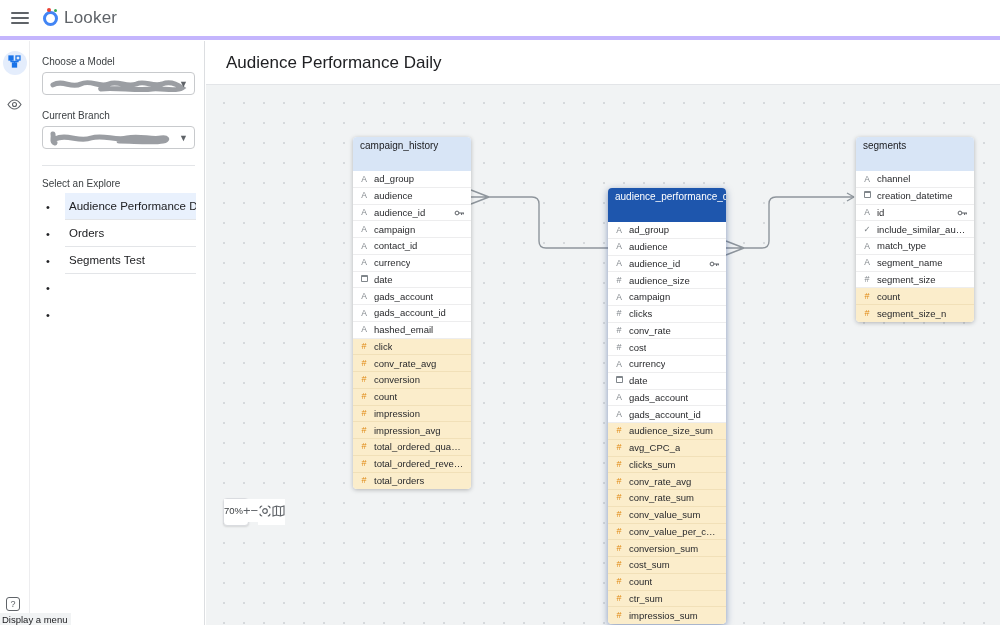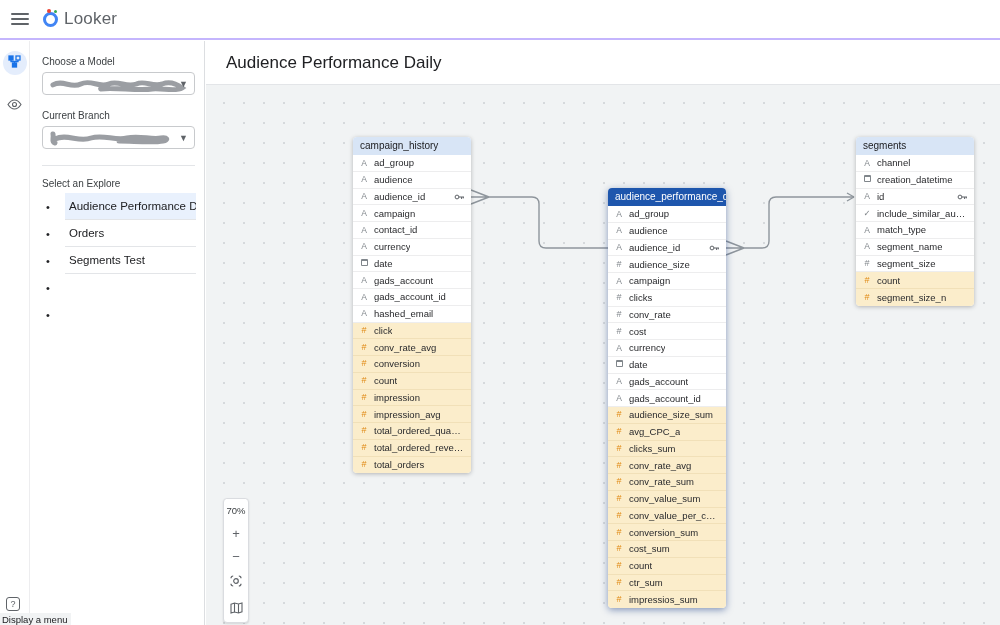--- a/index.html
+++ b/index.html
@@ -1,21 +1,21 @@
 <!DOCTYPE html>
 <html><head>
 <meta charset="utf-8">
 <style>
   * { margin:0; padding:0; box-sizing:border-box; }
   html,body { width:1000px; height:625px; overflow:hidden; background:#fff;
     font-family:"Liberation Sans", sans-serif; color:#202124; }
 
   
   .topbar { position:absolute; left:0; top:0; width:1000px; height:40px;
-    background:#fff; border-bottom:2px solid #c4b5fd; display:flex; align-items:center; z-index:30; }
+    background:#fff; border-bottom:4px solid #c4b5fd; display:flex; align-items:center; z-index:30; }
   .hamburger { width:18px; height:12px; margin-left:11px; display:flex; flex-direction:column;
     justify-content:space-between; cursor:pointer; }
   .hamburger span { display:block; height:2px; background:#5f6368; border-radius:1px; }
   .logo { display:flex; align-items:center; margin-left:14px; }
   .logo-mark { position:relative; width:15px; height:15px; border:3.5px solid #4285f4;
     border-radius:50%; }
   .logo-mark::before { content:""; position:absolute; left:1px; top:-6px; width:4px; height:4px;
     background:#ea4335; border-radius:50%; }
   .logo-mark::after { content:""; position:absolute; right:-2px; top:-5px; width:3px; height:3px;
     background:#34a853; border-radius:50%; }
@@ -56,40 +56,40 @@
   .canvas { position:absolute; left:206px; top:85px; width:794px; height:540px;
     background:#f1f3f4;
     background-image:radial-gradient(#d6d9dc 1.1px, transparent 1.2px);
     background-size:20px 20px; background-position:8px 8px; overflow:hidden; }
   .edges { position:absolute; left:0; top:0; pointer-events:none; }
 
   
   .ertable { position:absolute; width:118px; background:#fff; border-radius:4px;
     box-shadow:0 1px 4px rgba(60,64,67,.35); overflow:hidden; }
   .ertable.selected { box-shadow:0 2px 7px rgba(26,60,130,.5); }
-  .er-header { height:18px; line-height:18px; padding:0 7px; background:#d8e5f6; font-size:10px;
+  .er-header { height:34px; line-height:18px; padding:0 7px; background:#d8e5f6; font-size:10px;
     font-weight:400; color:#202124; white-space:nowrap; overflow:hidden; cursor:pointer; }
   .ertable.selected .er-header { background:#1e56ad; color:#fff; font-weight:500; }
   .frow { display:flex; align-items:center; height:16.75px; padding:0 6px; gap:5px;
     border-bottom:1px solid #ededee; background:#fff; cursor:pointer; }
   .frow:last-child { border-bottom:none; }
   .frow.measure { background:#fbedcb; border-bottom-color:#f1e0b8; }
   .fi { width:10px; flex:none; text-align:center; font-size:8.5px; color:#80868b; line-height:1; }
   .fi-num { font-size:9px; }
   .frow.measure .fi-num { color:#e08914; }
   .flabel { font-size:9.5px; color:#28292c; white-space:nowrap; overflow:hidden;
     text-overflow:ellipsis; }
   .date-box { display:inline-block; width:7px; height:7px; border:1px solid #80868b;
     border-top:2.5px solid #80868b; border-radius:1px; }
   .key { margin-left:auto; flex:none; }
 
   
   .zoomctl { position:absolute; left:17px; top:413px; width:26px; background:#fff;
     border:1px solid #dadce0; border-radius:4px; box-shadow:0 1px 2px rgba(0,0,0,.12);
-    display:flex; flex-direction:column; align-items:center; }
+    display:flex; flex-direction:row; align-items:flex-start; }
   .zbtn { height:23px; display:flex; align-items:center; justify-content:center;
     font-size:13px; color:#5f6368; cursor:pointer; background:#fff; border:none; }
   .zbtn.pct { font-size:9.5px; color:#3c4043; }
   .zsep { border-top:1px solid #e3e5e8; }
   .zbtn.tall { height:26px; }
 
   
   .helpbtn { position:absolute; left:6px; top:597px; width:14px; height:14px;
     border:1px solid #5f6368; border-radius:3px; font-size:9px; color:#5f6368;
     display:flex; align-items:center; justify-content:center; background:#fff; cursor:pointer; z-index:40; }

